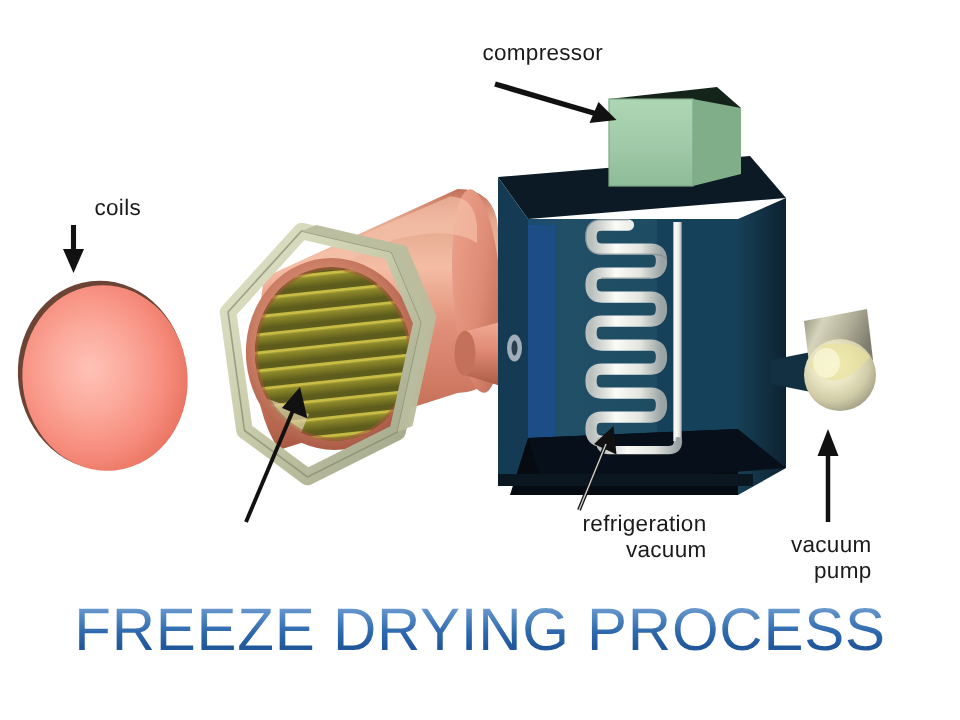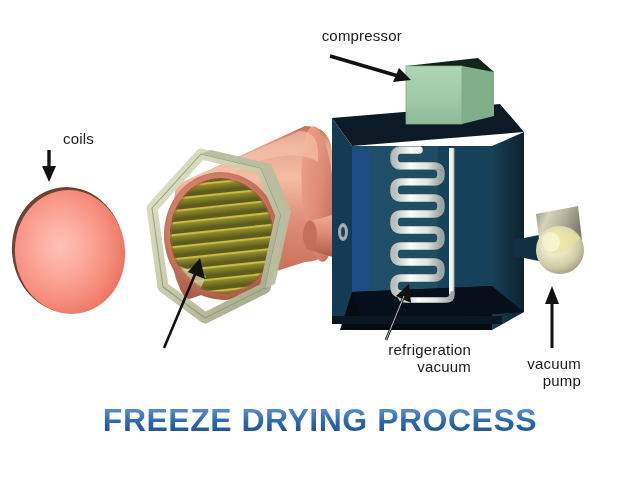--- a/index.html
+++ b/index.html
@@ -42,22 +42,22 @@
 
   #title-wrap {
     position: absolute;
     left: 0;
     top: 398px;
     width: 640px;
     text-align: center;
   }
   .title-text {
     font-family: "Liberation Sans", sans-serif;
-    font-weight: bold;
-    font-size: 32px;
+    font-weight: normal;
+    font-size: 40px;
     line-height: 45px;
     letter-spacing: 0.5px;
     background: linear-gradient(180deg,
         #8fb6dd 0%,
         #5e90c8 22%,
         #2e69ad 52%,
         #1f5699 75%,
         #3f7ab8 100%);
     -webkit-background-clip: text;
     background-clip: text;

